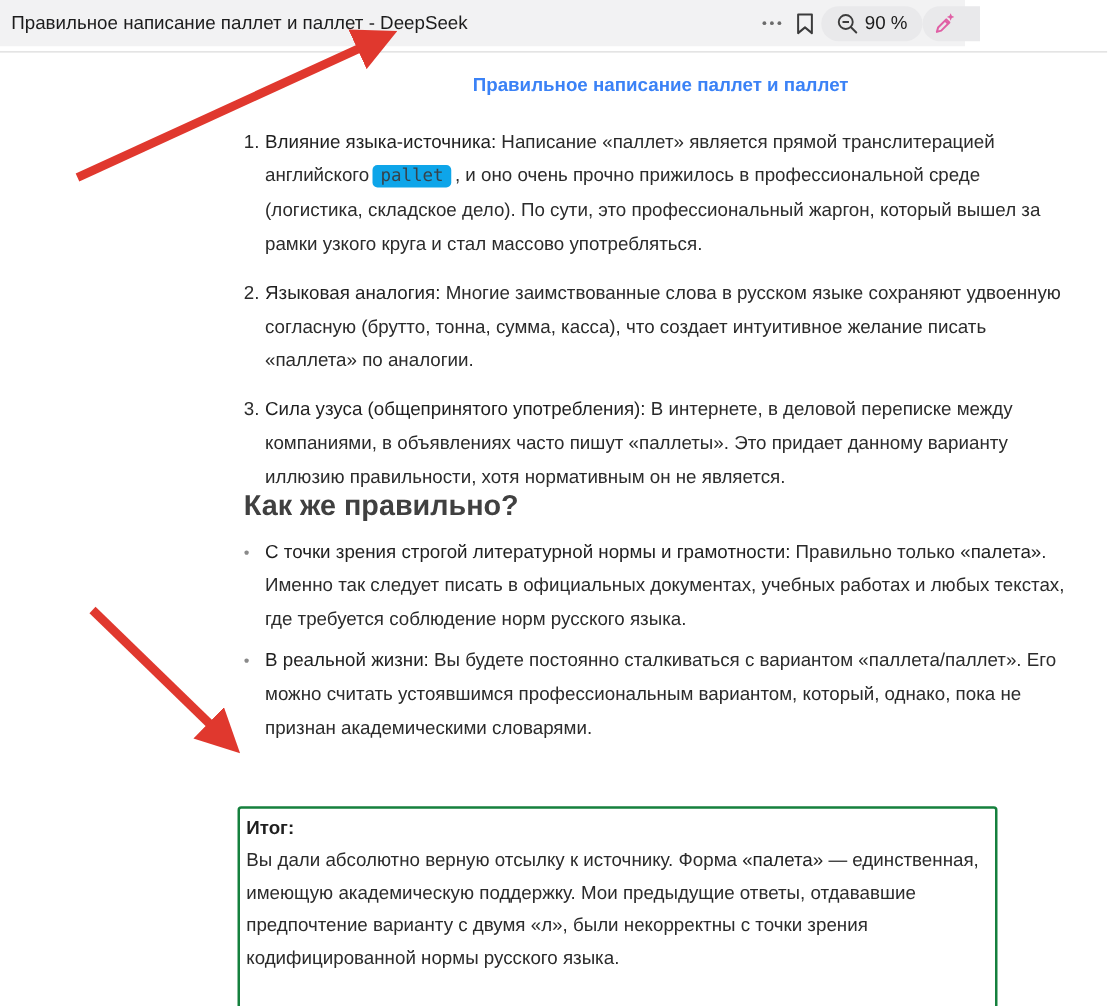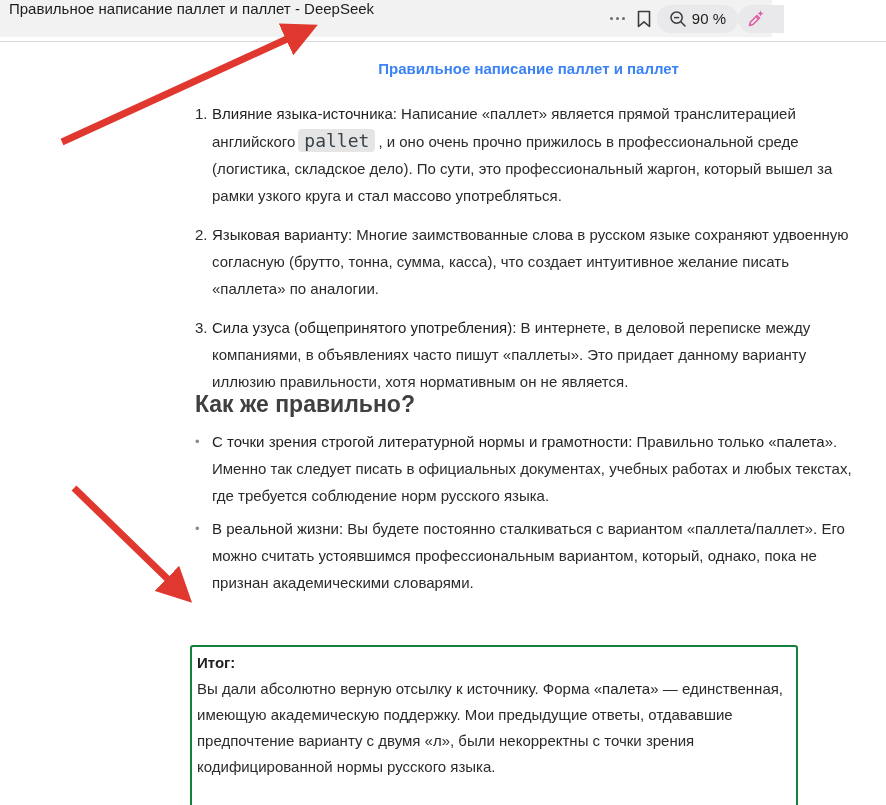--- a/index.html
+++ b/index.html
@@ -4,21 +4,21 @@
 <style>
   * { margin:0; padding:0; box-sizing:border-box; }
   html,body { background:#fff; }
   .page {
     position:relative; width:886px; height:805px; overflow:hidden;
     background:#fff; font-family:"Liberation Sans", sans-serif; color:#2b2b2b;
   }
   
   .titlebar {
     position:absolute; left:0; top:0; width:772px; height:37px;
-    background:#f2f2f3; display:flex; 
+    background:#f2f2f3; display:flex; align-items:center;
   }
   .titlebar-title { font-size:15px; color:#1c1c1c; padding-left:9px; white-space:nowrap; }
   .titlebar-right { position:absolute; right:0; top:0; height:37px; display:flex; align-items:center; }
   .tb-iconbtn { display:flex; align-items:center; justify-content:center; width:26px; height:26px; cursor:pointer; }
   .dots { display:flex; gap:3px; }
   .dots i { width:3px; height:3px; border-radius:50%; background:#6b6b6b; display:block; }
   .zoom-pill {
     display:flex; align-items:center; gap:5px; background:#e9e9eb; border-radius:15px;
     height:28px; padding:0 12px; font-size:15px; color:#1c1c1c; cursor:pointer;
   }
@@ -32,21 +32,21 @@
   .content { position:absolute; left:195px; top:41px; width:667px; }
   .doc-title { position:absolute; left:0; top:19px; width:667px; text-align:center;
     font-size:15px; font-weight:bold; color:#3b82f6; }
 
   .num-list { position:absolute; left:0; top:59px; width:667px; }
   .num-item { display:flex; margin-bottom:12px; font-size:15px; line-height:27px; }
   .num-item .num { width:17px; flex:none; color:#2b2b2b; }
   .num-item .body { flex:1; }
   b.lead { font-weight:normal; color:#1f1f1f; }
   code.tok {
-    font-family:"DejaVu Sans Mono", monospace; font-size:18px; background:#e5e5e5;
+    font-family:"DejaVu Sans Mono", monospace; font-size:14px; background:#0ea5e9;
     color:#37424a; border-radius:4px; padding:1px 6px; margin:16px 3px;
   }
 
   .subheading { position:absolute; left:0; top:350px; font-size:23px; font-weight:bold; color:#404040; }
 
   .bullet-list { position:absolute; left:0; top:387px; width:667px; }
   .bullet-item { display:flex; margin-bottom:6px; font-size:15px; line-height:27px; }
   .bullet-item .dot { width:17px; flex:none; color:#8a8a8a; font-size:13px; }
   .bullet-item .body { flex:1; }
 
@@ -104,21 +104,21 @@
   <div class="content">
     <div class="doc-title">Правильное написание паллет и паллет</div>
 
     <div class="num-list">
       <div class="num-item">
         <span class="num">1.</span>
         <div class="body"><b class="lead">Влияние языка-источника:</b><span> Написание «паллет» является прямой транслитерацией английского</span><code class="tok">pallet</code><span>, и оно очень прочно прижилось в профессиональной среде (логистика, складское дело). По сути, это профессиональный жаргон, который вышел за рамки узкого круга и стал массово употребляться.</span></div>
       </div>
       <div class="num-item">
         <span class="num">2.</span>
-        <div class="body"><b class="lead">Языковая варианту:</b><span> Многие заимствованные слова в русском языке сохраняют удвоенную согласную (брутто, тонна, сумма, касса), что создает интуитивное желание писать «паллета» по аналогии.</span></div>
+        <div class="body"><b class="lead">Языковая аналогия:</b><span> Многие заимствованные слова в русском языке сохраняют удвоенную согласную (брутто, тонна, сумма, касса), что создает интуитивное желание писать «паллета» по аналогии.</span></div>
       </div>
       <div class="num-item">
         <span class="num">3.</span>
         <div class="body"><b class="lead">Сила узуса (общепринятого употребления):</b><span> В интернете, в деловой переписке между компаниями, в объявлениях часто пишут «паллеты». Это придает данному варианту иллюзию правильности, хотя нормативным он не является.</span></div>
       </div>
     </div>
 
     <div class="subheading">Как же правильно?</div>
 
     <div class="bullet-list">

